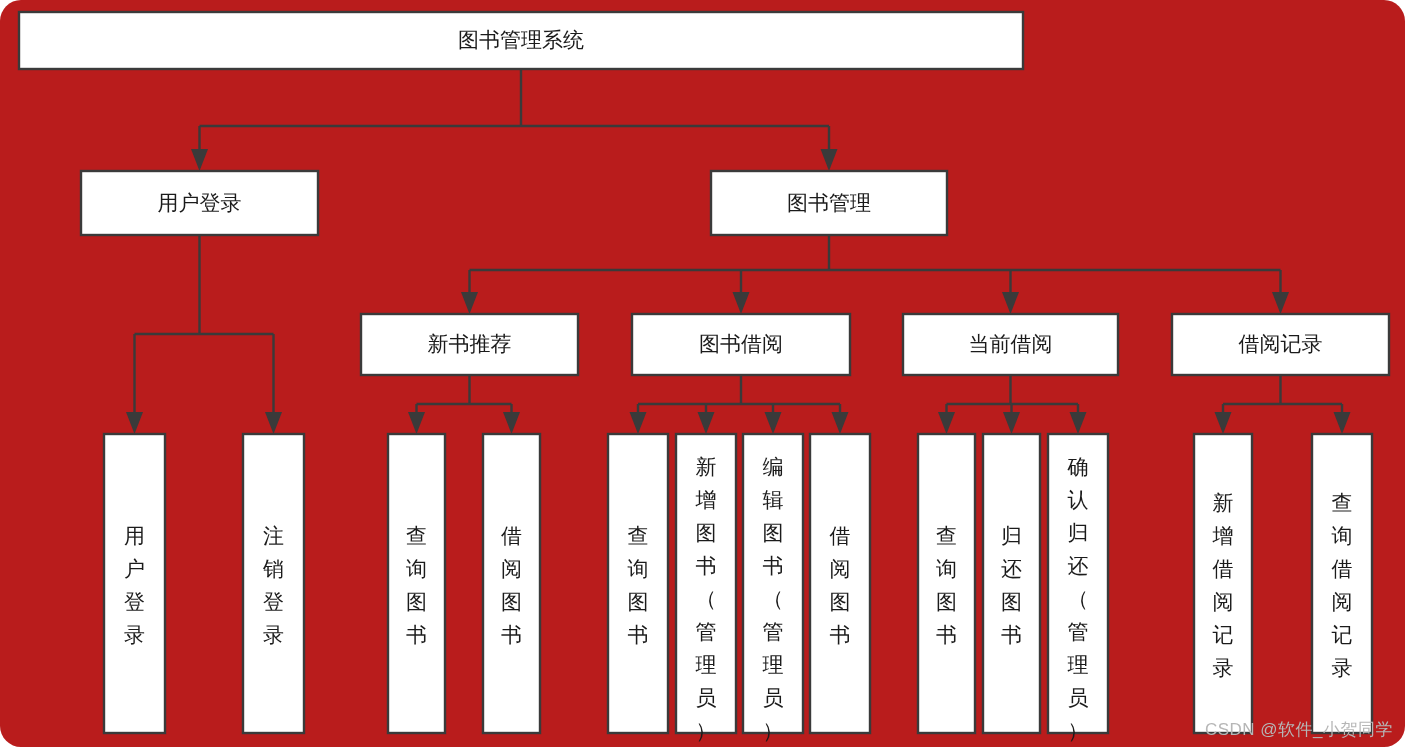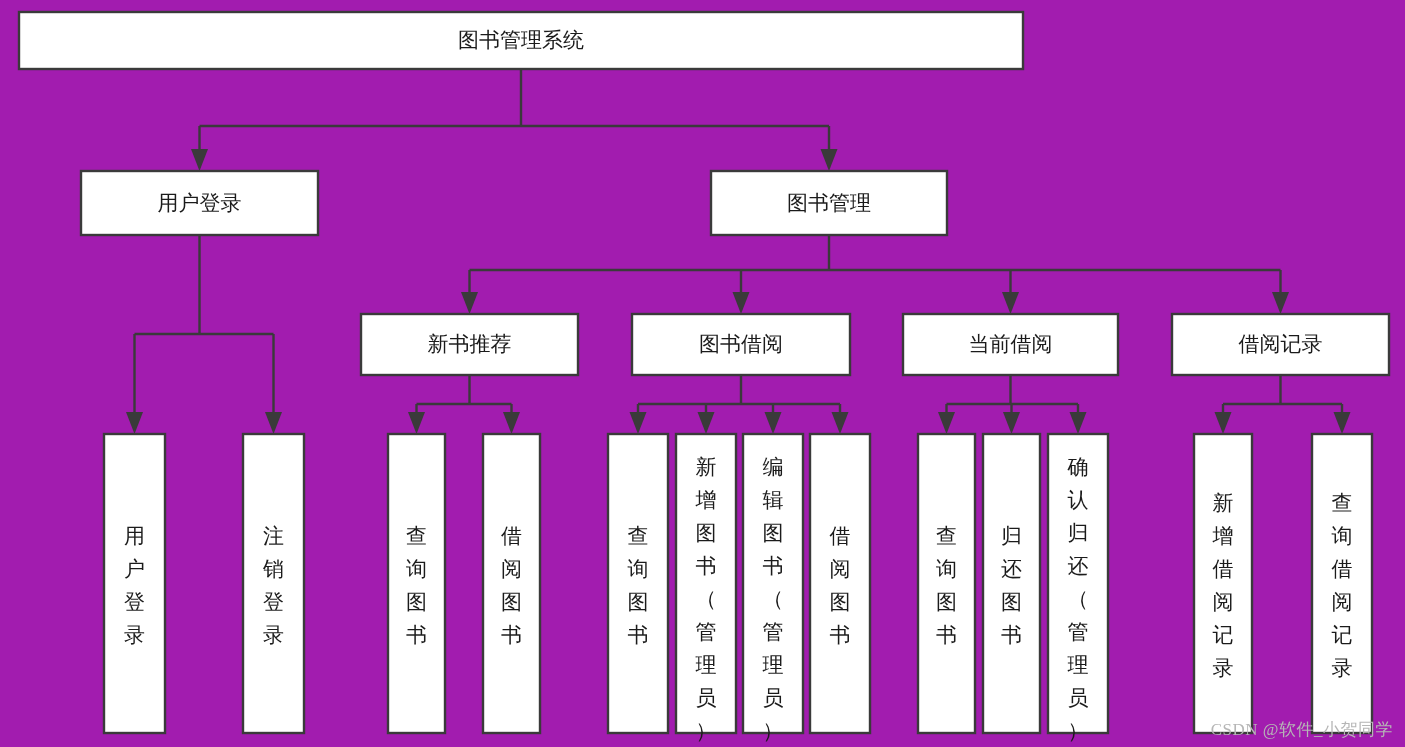--- a/index.html
+++ b/index.html
@@ -8,22 +8,23 @@
     padding: 0;
     background: #ffffff;
   }
   body {
     font-family: "Liberation Sans", "DejaVu Sans", sans-serif;
   }
   #diagram-root {
     position: relative;
     width: 1405px;
     height: 747px;
-    background: #a21caf;
+    background: #b91c1c;
     overflow: hidden;
+    border-radius: 21px;
   }
   svg.diagram-canvas {
     position: absolute;
     left: 0;
     top: 0;
     width: 1405px;
     height: 747px;
     display: block;
   }
   .node-box {
@@ -51,21 +52,21 @@
   .node-label-vertical {
     fill: #1b1b1b;
     font-family: "Liberation Sans", "DejaVu Sans", sans-serif;
     font-size: 21px;
     text-anchor: middle;
   }
   .watermark-text {
     position: absolute;
     right: 12px;
     bottom: 6px;
-    font-family: Liberation Serif, serif;
+    font-family: Liberation Sans, sans-serif;
     font-size: 17px;
     color: #b6b6b6;
     white-space: nowrap;
     letter-spacing: 0.5px;
     user-select: none;
   }
 </style>
 </head>
 <body>
 

